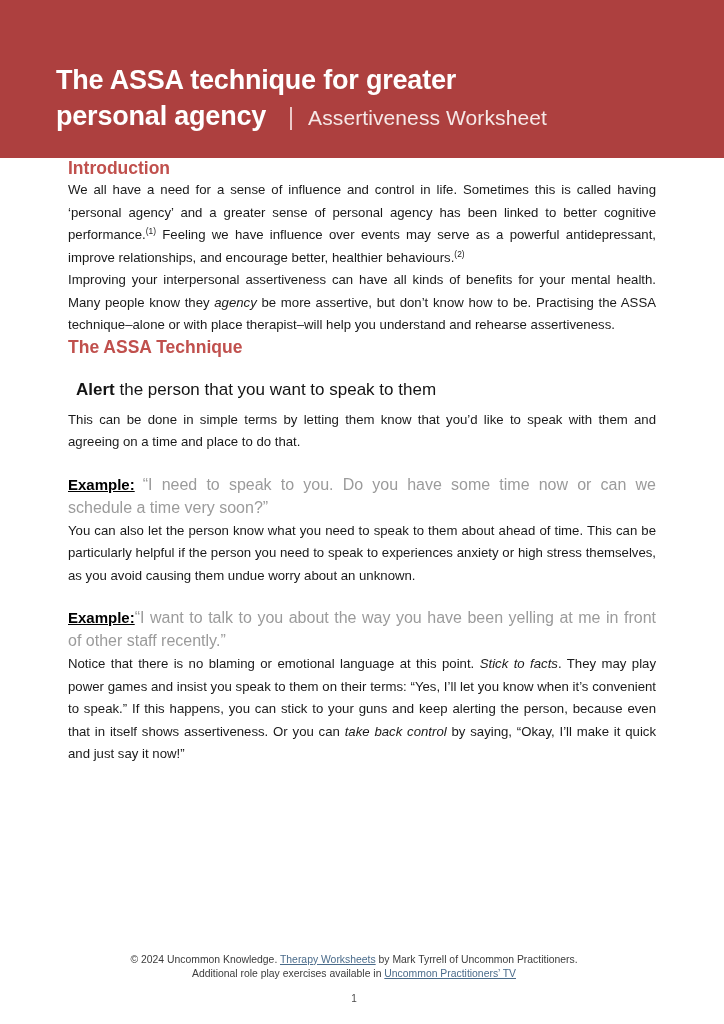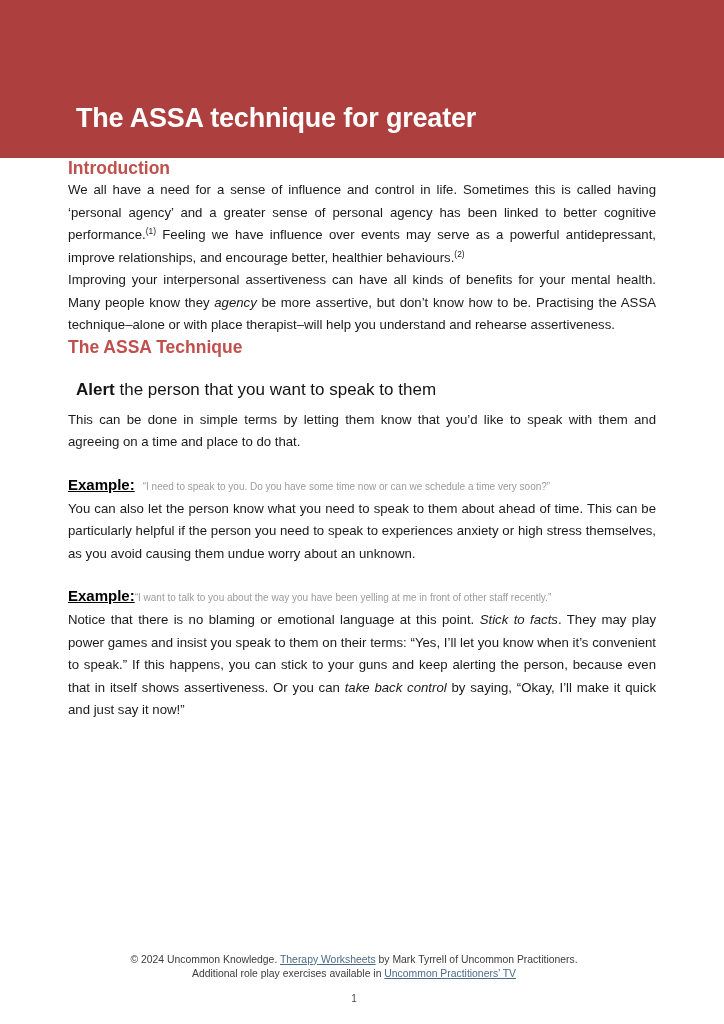--- a/index.html
+++ b/index.html
@@ -21,21 +21,21 @@
     position: absolute;
     top: 0;
     left: 0;
     width: 724px;
     height: 158px;
     background: #ad403f;
     box-sizing: border-box;
   }
   .header-inner {
     position: absolute;
-    left: 76px;
+    left: 56px;
     right: 48px;
     bottom: 22px;
   }
   .header-line1 {
     color: #ffffff;
     font-size: 27px;
     font-weight: bold;
     line-height: 36px;
     letter-spacing: -0.2px;
   }
@@ -121,21 +121,21 @@
     text-align: justify;
   }
   .example-label {
     font-weight: bold;
     text-decoration: underline;
     color: #000000;
     font-size: 15px;
   }
   .example-quote {
     color: #9b9b9b;
-    font-size: 10px;
+    font-size: 16px;
   }
 
   
   .footer {
     position: absolute;
     left: 0;
     right: 16px;
     bottom: 18px;
     text-align: center;
     font-size: 10.4px;
@@ -154,20 +154,25 @@
     color: #4a4a4a;
     text-align: center;
   }
 </style>
 </head>
 <body>
 
 <div class="header-band">
   <div class="header-inner">
     <div class="header-line1">The ASSA technique for greater</div>
+    <div class="header-line2">
+      <span class="header-title2">personal agency</span>
+      <span class="header-divider">|</span>
+      <span class="header-subtitle">Assertiveness Worksheet</span>
+    </div>
   </div>
 </div>
 
 <div class="content">
 
   <h2 class="section-heading h-intro">Introduction</h2>
 
   <p class="body p-gap-lg"><span>We all have a need for a sense of influence and control in life. Sometimes this is called having ‘personal agency’ and a greater sense of personal agency has been linked to better cognitive performance.</span><sup class="ref">(1)</sup><span> Feeling we have influence over events may serve as a powerful antidepressant, improve relationships, and encourage better, healthier behaviours.</span><sup class="ref">(2)</sup></p>
 
   <p class="body p-gap-lg"><span>Improving your interpersonal assertiveness can have all kinds of benefits for your mental health. Many people know they </span><em>agency</em><span> be more assertive, but don’t know how to be. Practising the ASSA technique–alone or with place therapist–will help you understand and rehearse assertiveness.</span></p>

